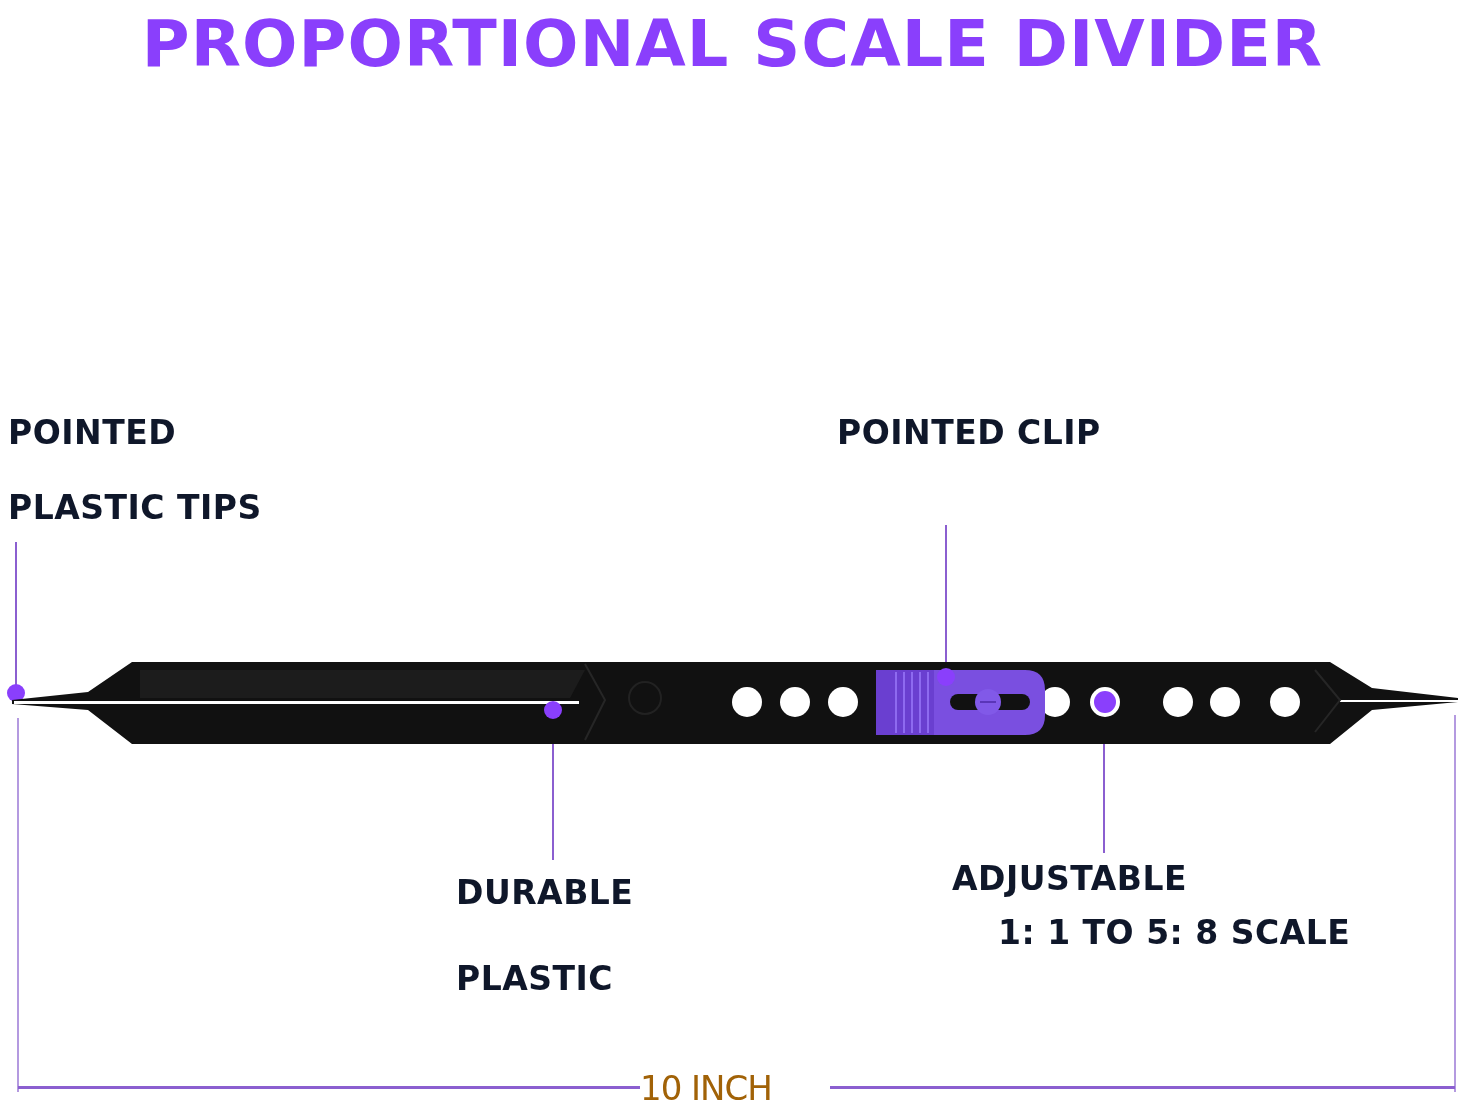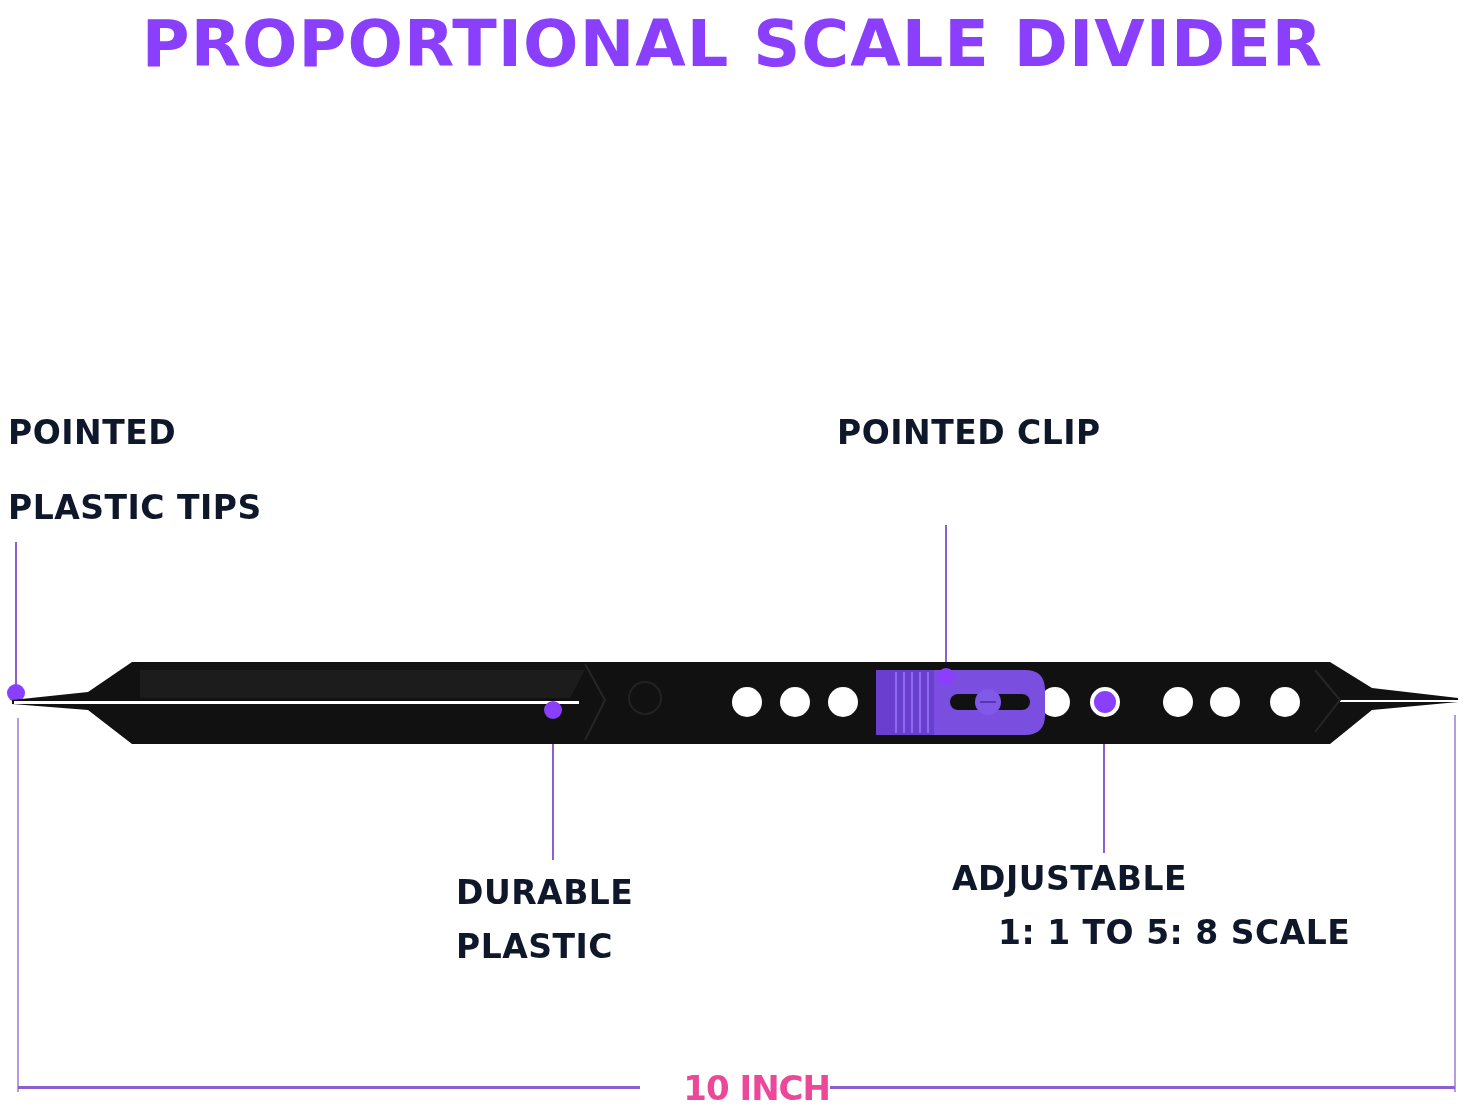--- a/index.html
+++ b/index.html
@@ -10,41 +10,41 @@
       color: #8a3ffc; line-height: 80px; transform: scaleX(1.02);
     }
     .label {
       position: absolute; font-family: "DejaVu Sans", sans-serif; font-weight: bold;
       font-size: 33px; color: #0f172a; line-height: 54px; letter-spacing: 0.5px; white-space: nowrap;
     }
     .vline { position: absolute; width: 2px; background: #8b5fd0; }
     .hline { position: absolute; height: 3px; background: #8b5fd0; }
     .dot { position: absolute; width: 18px; height: 18px; border-radius: 50%; background: #8a3ffc; }
     .dim-label {
-      position: absolute; top: 1068px; left: 640px; width: 190px; text-align: right;
-      font-family: "DejaVu Sans", sans-serif; font-weight: bold; font-size: 34px; color: #ec4899;
+      position: absolute; top: 1068px; left: 640px; width: 190px; text-align: left;
+      font-family: "DejaVu Sans", sans-serif; font-weight: normal; font-size: 34px; color: #a16207;
       background: #fff; line-height: 40px; letter-spacing: -1px;
     }
     svg.divider { position: absolute; left: 0; top: 640px; }
   </style>
 </head>
 <body>
 
 <div class="title">PROPORTIONAL SCALE DIVIDER</div>
 
 <div class="label" style="left:8px; top:406px;">POINTED</div>
 <div class="label" style="left:8px; top:460px;margin-top:21px;">PLASTIC TIPS</div>
 <div class="vline" style="left:15px; top:542px; height:150px;"></div>
 <div class="dot" style="left:7px; top:684px;"></div>
 
 <div class="label" style="left:837px; top:406px;">POINTED CLIP</div>
 <div class="vline" style="left:945px; top:525px; height:152px;"></div>
 
 <div class="label" style="left:456px; top:866px;">DURABLE</div>
-<div class="label" style="left:456px; top:920px;">PLASTIC</div>
+<div class="label" style="left:456px; top:952px;">PLASTIC</div>
 <div class="vline" style="left:552px; top:712px; height:148px;"></div>
 
 <div class="label" style="left:952px; top:852px;">ADJUSTABLE</div>
 <div class="label" style="left:998px; top:906px;">1:  1 TO 5:  8 SCALE</div>
 <div class="vline" style="left:1103px; top:710px; height:143px;"></div>
 
 <svg class="divider" width="1465" height="120" viewBox="0 0 1465 120">
 
   <path d="M12,60 L88,52 L132,22 L1330,22 L1372,48 L1458,58 L1458,62 L1372,70 L1330,104 L132,104 L88,70 L12,64 Z" fill="#111111"></path>
 

